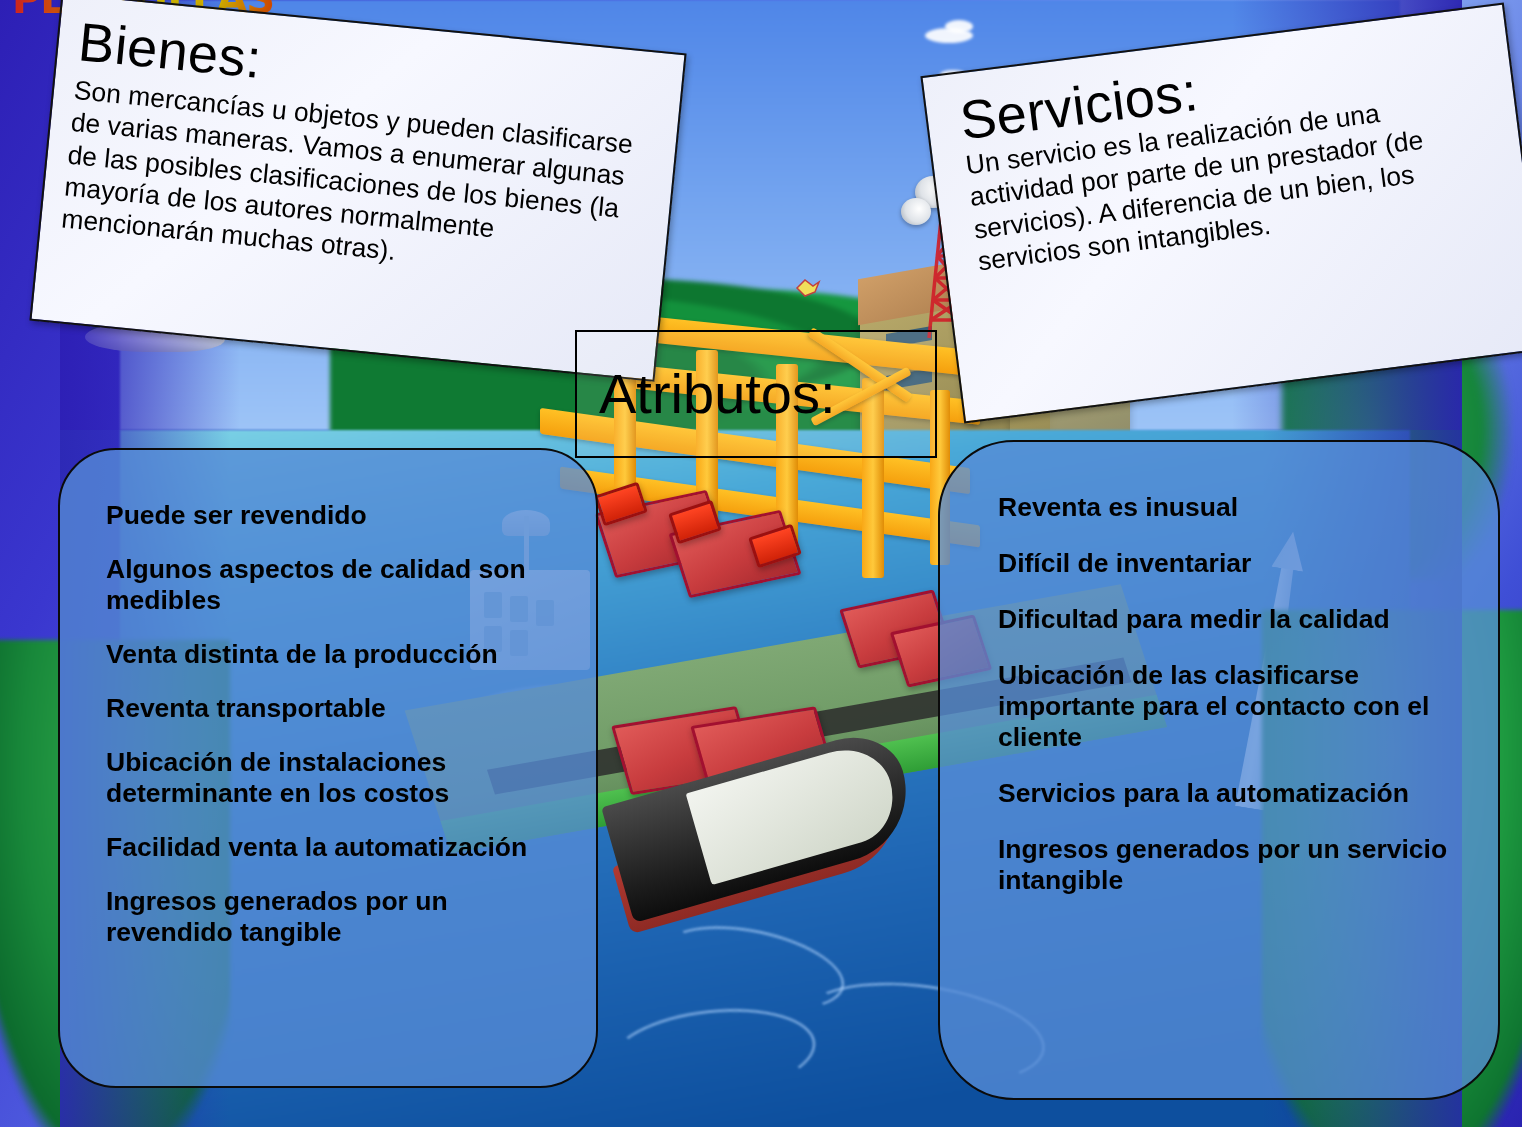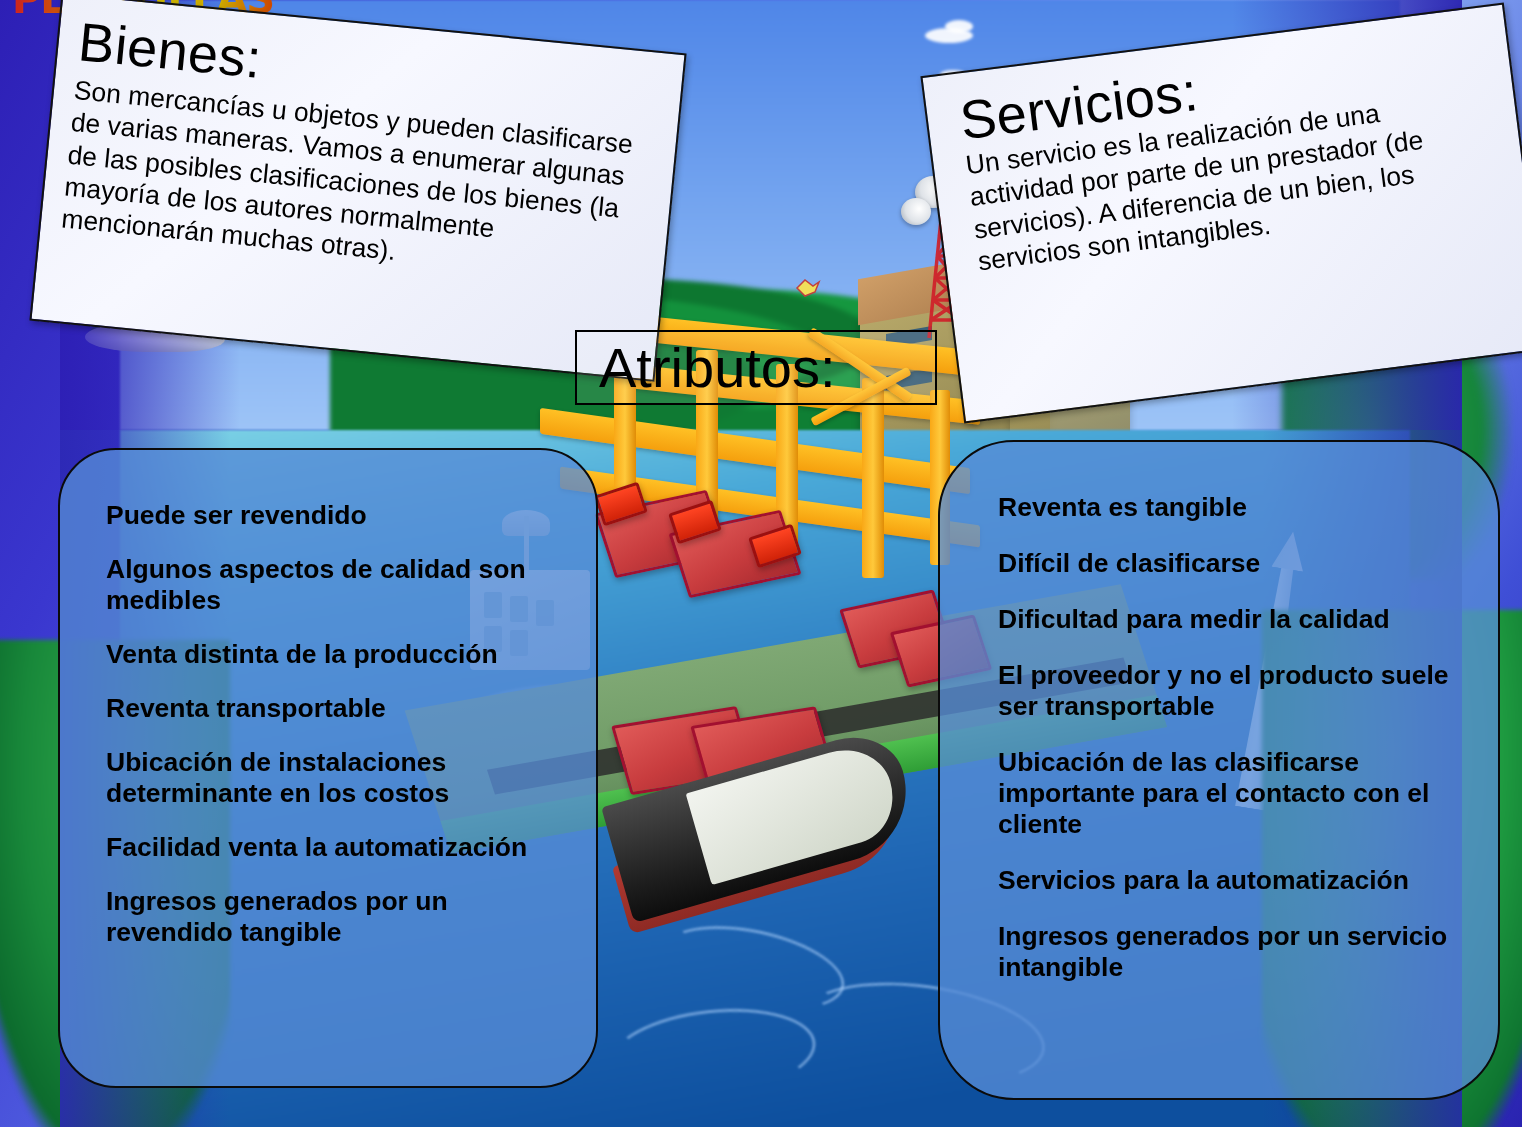--- a/index.html
+++ b/index.html
@@ -128,21 +128,21 @@
 
   #bienes-box{left:44px;top:22px;width:628px;height:330px;transform:rotate(5.6deg);padding:18px 20px 10px 20px;}
   #bienes-box h2{font-size:54px;letter-spacing:.5px;}
   #bienes-box p{font-size:26.5px;margin-top:6px;}
 
   #servicios-box{left:940px;top:38px;width:588px;height:350px;transform:rotate(-7.2deg);padding:20px 24px 10px 32px;}
   #servicios-box h2{font-size:54px;letter-spacing:.5px;}
   #servicios-box p{font-size:26.5px;margin-top:2px;}
 
   #atributos-box{
-    position:absolute;left:575px;top:330px;width:362px;height:75px;
+    position:absolute;left:575px;top:330px;width:362px;height:128px;
     border:2.5px solid #000;box-sizing:border-box;background:rgba(255,255,255,0.10);
     display:flex;align-items:center;padding-left:22px;
   }
   #atributos-box h2{margin:0;font-weight:400;font-size:56px;color:#000;line-height:1;}
 
   .attr-panel{
     position:absolute;border:2.5px solid #0b0b0b;box-sizing:border-box;
     background:rgba(86,140,214,0.78);
   }
   #panel-bienes{left:58px;top:448px;width:540px;height:640px;border-radius:58px;padding:34px 28px 20px 30px;}
@@ -297,23 +297,22 @@
       <li>Venta distinta de la producción</li>
       <li>Reventa transportable</li>
       <li>Ubicación de instalaciones determinante en los costos</li>
       <li>Facilidad venta la automatización</li>
       <li>Ingresos generados por un revendido tangible</li>
     </ul>
   </div>
 
   <div class="attr-panel" id="panel-servicios">
     <ul class="attr-list">
-      <li>Reventa es tangible</li>
-      <li>Difícil de clasificarse</li>
+      <li>Reventa es inusual</li>
+      <li>Difícil de inventariar</li>
       <li>Dificultad para medir la calidad</li>
-      <li>El proveedor y no el producto suele ser transportable</li>
       <li>Ubicación de las clasificarse importante para el contacto con el cliente</li>
       <li>Servicios para la automatización</li>
       <li>Ingresos generados por un servicio intangible</li>
     </ul>
   </div>
 
 </div>
 
 </body></html>

